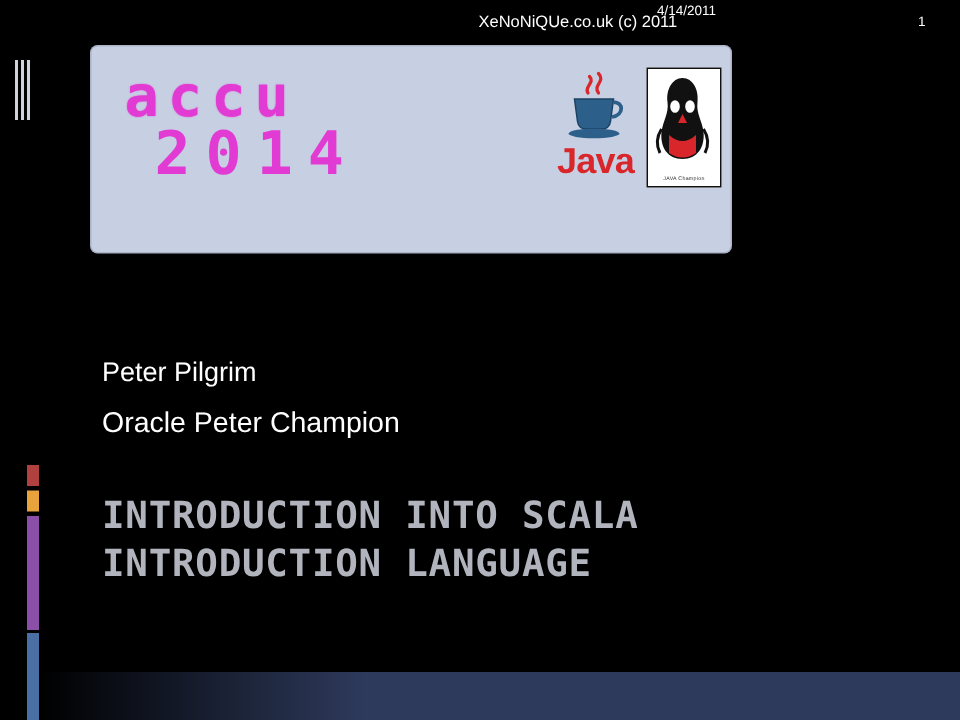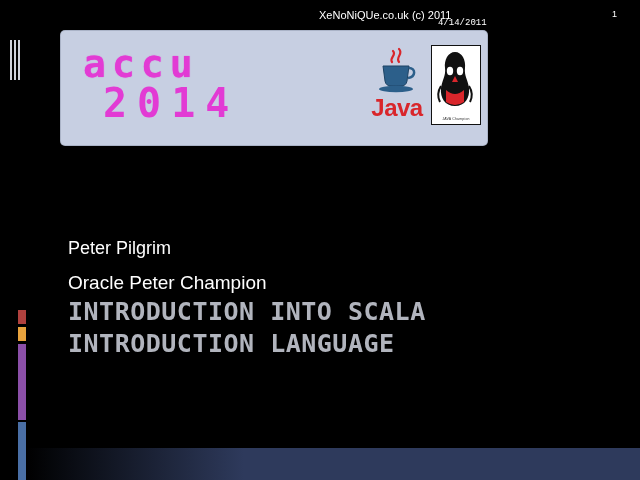--- a/index.html
+++ b/index.html
@@ -45,21 +45,21 @@
   .strip-block { position: absolute; left: 18px; width: 8px; }
   .sb-red   { top: 310px; height: 14px; background: #b0413e; }
   .sb-amber { top: 327px; height: 14px; background: #e8a33d; }
   .sb-violet{ top: 344px; height: 76px; background: #8b4fa8; }
   .sb-blue  { top: 422px; height: 58px; background: #4a6fa5; }
 
   
   .logo-panel {
     position: absolute;
     left: 61px; top: 31px;
-    width: 426px; height: 114px;
+    width: 426px; height: 137px;
     background: #c7cfe2;
     border-radius: 4px;
     box-shadow: 0 0 0 1px #aab3c7;
   }
   .accu-word {
     position: absolute;
     left: 22px; top: 12px;
     font-family: "DejaVu Sans Mono", monospace;
     font-size: 38px;
     letter-spacing: 6px;
@@ -132,21 +132,21 @@
   .subtitle {
     position: absolute;
     left: 68px; top: 272px;
     font-size: 19px;
     color: #ffffff;
     font-family: "Liberation Sans", sans-serif;
   }
 
   .title-block {
     position: absolute;
-    left: 68px; top: 296px;
+    left: 68px; top: 328px;
     width: 540px;
   }
   .title-line {
     font-family: "DejaVu Sans Mono", monospace;
     font-size: 25px;
     font-weight: bold;
     color: #b1b4bd;
     letter-spacing: 0.5px;
     line-height: 32px;
     text-shadow: 0 1px 2px rgba(0,0,0,0.8);
@@ -168,24 +168,24 @@
   }
   .footer-credit {
     position: absolute;
     left: 319px; top: 9px;
     font-size: 11px;
     color: #ffffff;
     font-family: "Liberation Sans", sans-serif;
   }
   .footer-date {
     position: absolute;
-    left: 438px; top: 18px;
+    left: 438px; top: 2px;
     font-size: 9px;
     color: #ffffff;
-    font-family: Liberation Mono, monospace;
+    font-family: Liberation Sans, sans-serif;
   }
   .footer-page {
     position: absolute;
     left: 612px; top: 9px;
     font-size: 9px;
     color: #ffffff;
     font-family: "Liberation Sans", sans-serif;
   }
 </style>
 </head>

